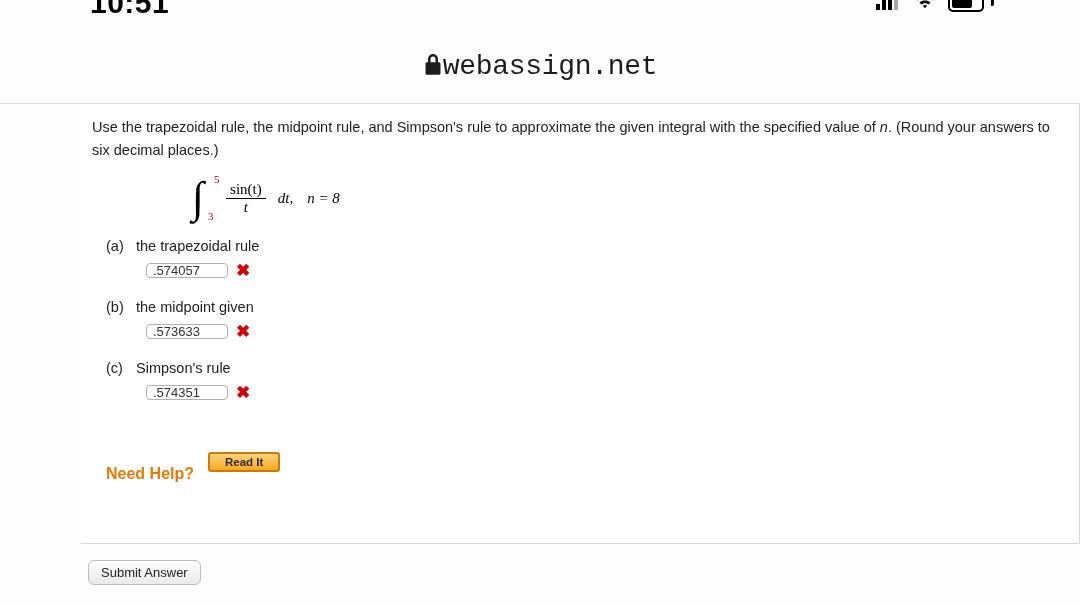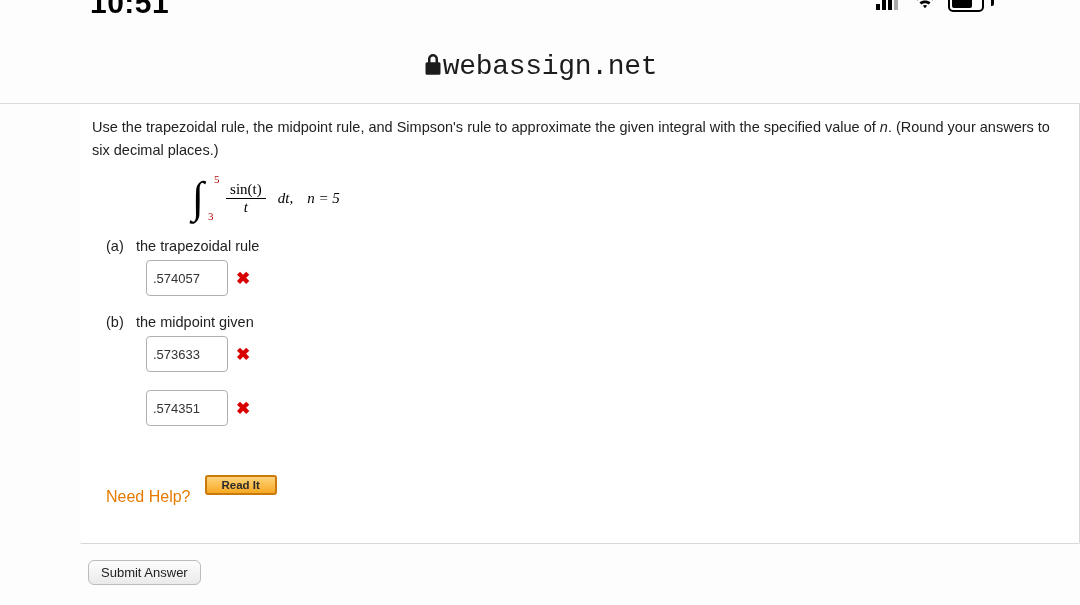--- a/index.html
+++ b/index.html
@@ -88,39 +88,39 @@
   .fraction .den { padding:0 4px; font-style:italic; font-size:15px; }
   .dt { font-style: italic; font-family:Liberation Serif, serif; margin-left:4px; }
   .nval { margin-left:10px; font-style: italic; font-family:'Times New Roman',serif; }
   
   .part { margin: 10px 0 18px 14px; }
   .part-label { font-size:14.5px; color:#222; }
   .part-label .tag { display:inline-block; width:26px; }
   .answer-row { margin: 6px 0 0 40px; display:flex; align-items:center; gap:8px; }
   .answer-input {
     width: 82px;
-    height: 36px;
+    height: 15px;
     border: 1px solid #b0b0b0;
     border-radius: 4px;
     padding: 2px 6px;
     font-size: 13px;
     color:#333;
     background:#fff;
   }
   .x-mark { color:#d80000; font-weight:900; font-size:17px; }
   
   .need-help-row {
     margin: 38px 0 0 14px;
     display:flex;
     align-items:center;
     gap:14px;
   }
   .need-help-label {
     color:#e77a00;
-    font-weight:400;
+    font-weight:700;
     font-size:16px;
     margin-top:24px;
   }
   .read-it-btn {
     background: linear-gradient(#ffd37a,#f7a923);
     border: 2px solid #c97a0b;
     border-radius: 3px;
     padding: 2px 15px;
     font-size: 11.5px;
     font-weight:700;
@@ -184,21 +184,21 @@
       <span class="int-sign">∫
         <span class="int-lower">3</span>
         <span class="int-upper">5</span>
       </span>
       <span style="width:10px;"></span>
       <span class="fraction">
         <span class="num">sin(t)</span>
         <span class="den">t</span>
       </span>
       <span class="dt">dt,</span>
-      <span class="nval">n = 5</span>
+      <span class="nval">n = 8</span>
     </div>
 
     <div class="part">
       <div class="part-label">
         <span class="tag">(a)</span>
         <span>the trapezoidal rule</span>
       </div>
       <div class="answer-row">
         <input class="answer-input" value=".574057" style="">
         <span class="x-mark">✖</span>
@@ -210,20 +210,24 @@
         <span class="tag">(b)</span>
         <span>the midpoint given</span>
       </div>
       <div class="answer-row">
         <input class="answer-input" value=".573633" style="">
         <span class="x-mark">✖</span>
       </div>
     </div>
 
     <div class="part">
+      <div class="part-label">
+        <span class="tag">(c)</span>
+        <span>Simpson's rule</span>
+      </div>
       <div class="answer-row">
         <input class="answer-input" value=".574351" style="">
         <span class="x-mark">✖</span>
       </div>
     </div>
 
     <div class="need-help-row">
       <span class="need-help-label">Need Help?</span>
       <button class="read-it-btn">Read It</button>
     </div>

